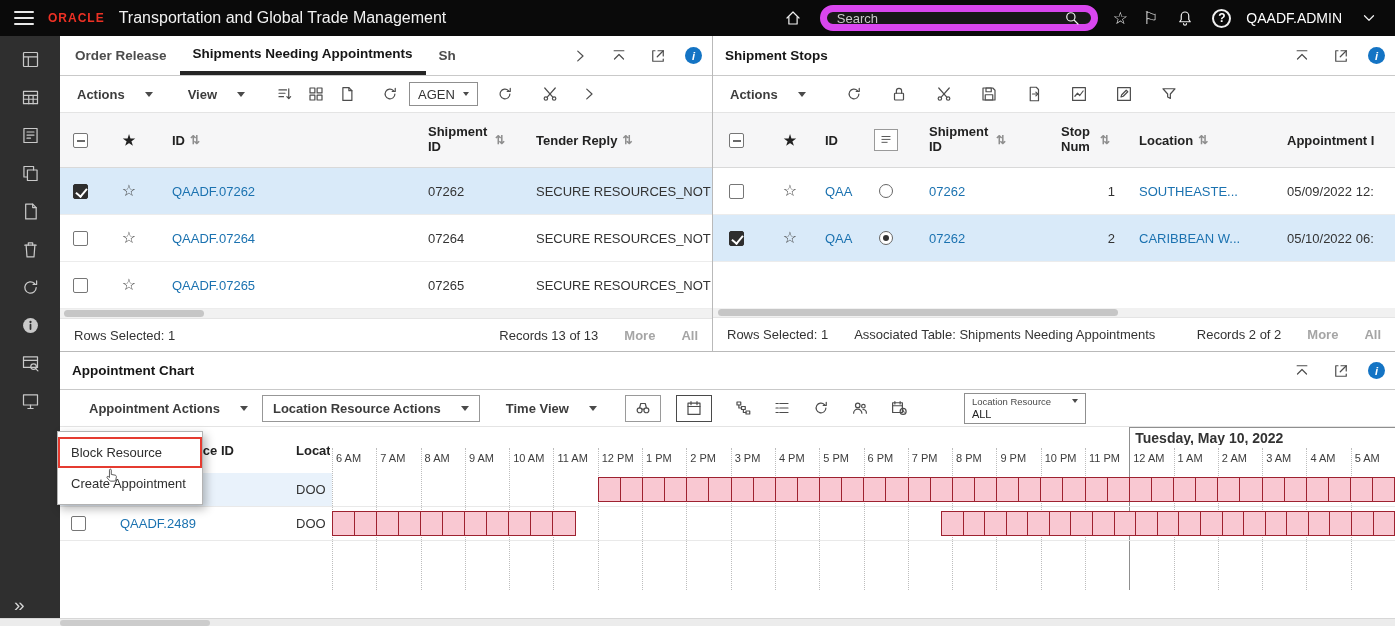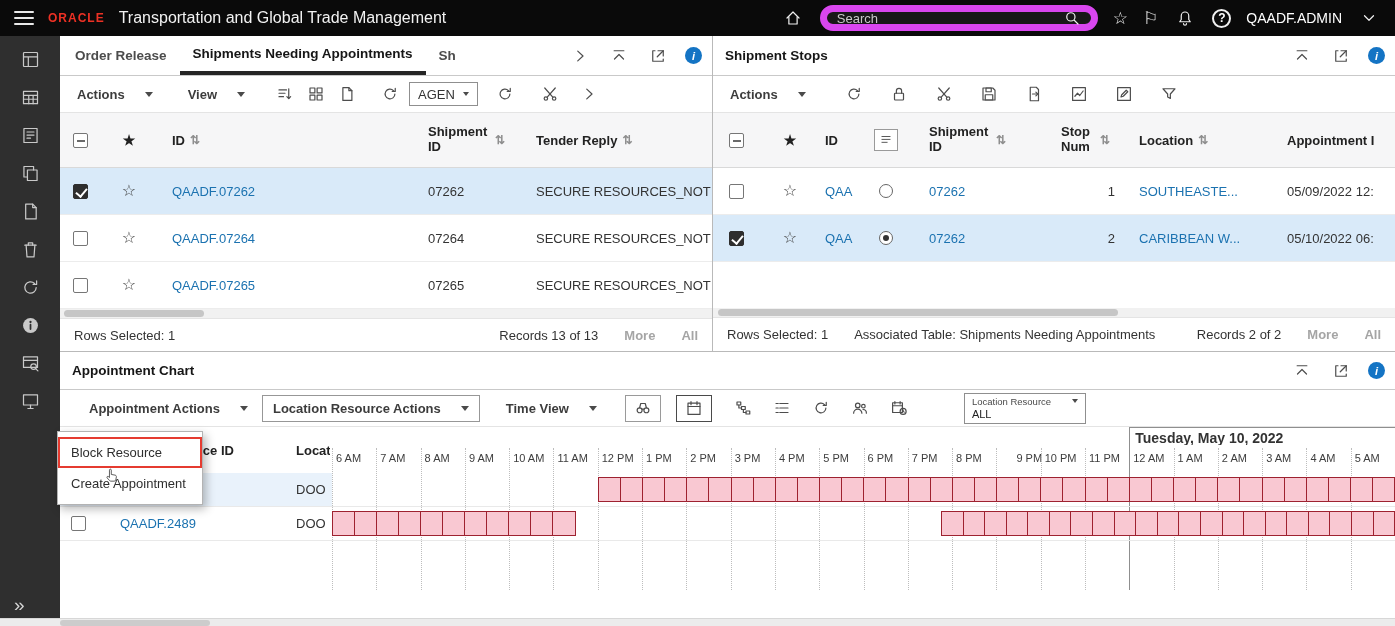--- a/index.html
+++ b/index.html
@@ -681,21 +681,21 @@
         <div class="g-lab" style="left: 41.6667%;">4 PM</div>
         <div class="g-tick" style="left: 45.8333%;"></div>
         <div class="g-lab" style="left: 45.8333%;">5 PM</div>
         <div class="g-tick" style="left: 50%;"></div>
         <div class="g-lab" style="left: 50%;">6 PM</div>
         <div class="g-tick" style="left: 54.1667%;"></div>
         <div class="g-lab" style="left: 54.1667%;">7 PM</div>
         <div class="g-tick" style="left: 58.3333%;"></div>
         <div class="g-lab" style="left: 58.3333%;">8 PM</div>
         <div class="g-tick" style="left: 62.5%;"></div>
-        <div class="g-lab" style="left: 62.5%; margin-left: 16px;">9 PM</div>
+        <div class="g-lab" style="left: 62.5%;">9 PM</div>
         <div class="g-tick" style="left: 66.6667%;"></div>
         <div class="g-lab" style="left: 66.6667%;">10 PM</div>
         <div class="g-tick" style="left: 70.8333%;"></div>
         <div class="g-lab" style="left: 70.8333%;">11 PM</div>
         <div class="g-tick" style="left: 75%;"></div>
         <div class="g-lab" style="left: 75%;">12 AM</div>
         <div class="g-tick" style="left: 79.1667%;"></div>
         <div class="g-lab" style="left: 79.1667%;">1 AM</div>
         <div class="g-tick" style="left: 83.3333%;"></div>
         <div class="g-lab" style="left: 83.3333%;">2 AM</div>

